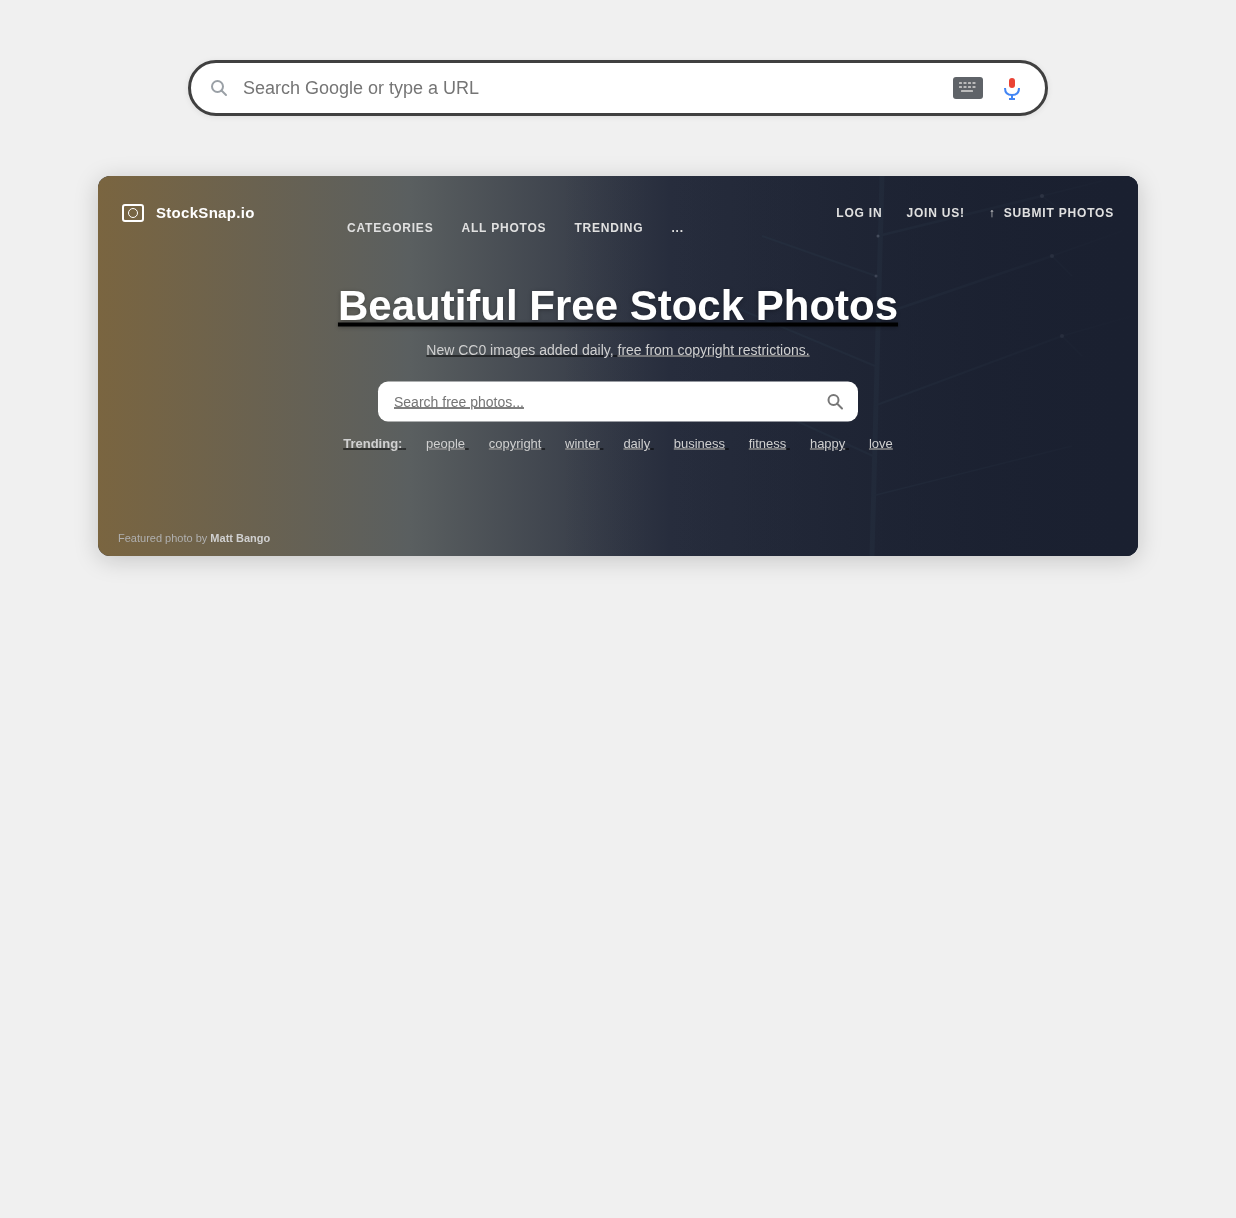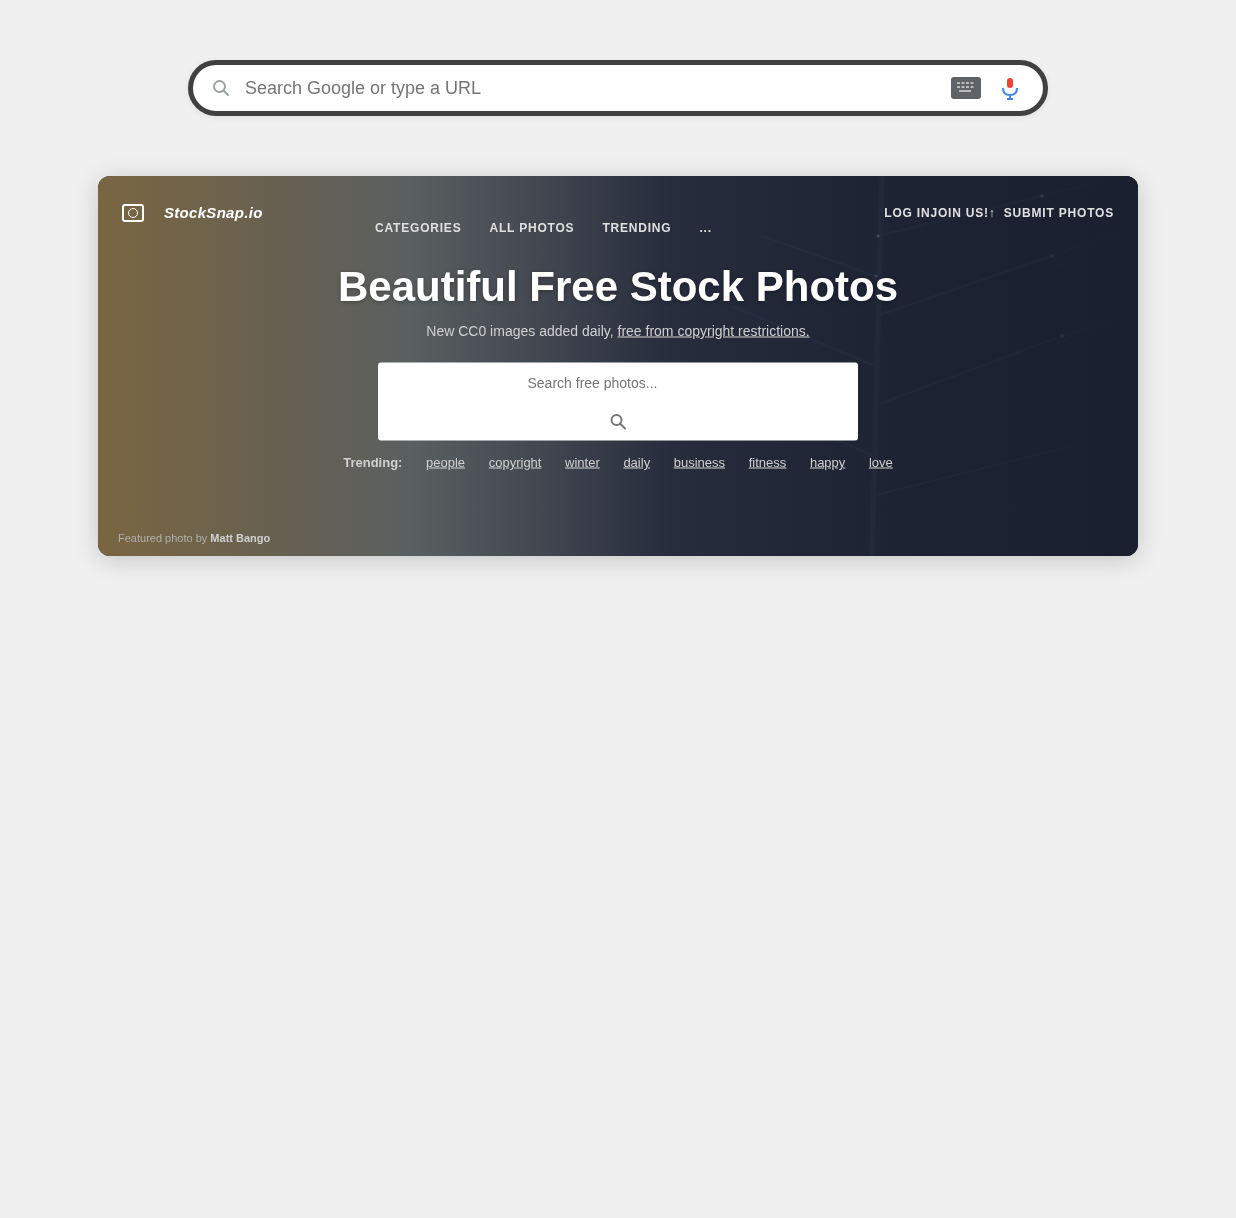--- a/index.html
+++ b/index.html
@@ -12,21 +12,21 @@
       flex-direction: column;
       align-items: center;
       padding: 60px 20px;
     }
 
     
     .browser-search-bar {
       width: 860px;
       max-width: 95%;
       background: #fff;
-      border: 5px solid #404040;
+      border: 3px solid #404040;
       border-radius: 28px;
       display: flex;
       align-items: center;
       padding: 0 18px;
       height: 56px;
       box-shadow: 0 1px 6px rgba(0,0,0,0.08);
       margin-bottom: 60px;
     }
 
     .browser-search-bar .search-icon-wrap {
@@ -96,26 +96,25 @@
       right: 0;
       display: flex;
       align-items: center;
       padding: 14px 24px;
       z-index: 10;
     }
 
     .site-logo {
       display: flex;
       align-items: center;
-      gap: 20px;
+      gap: 12px;
       color: #fff;
       font-size: 15px;
       font-weight: 600;
       letter-spacing: 0.3px;
-      font-style: italic;
     }
 
     .logo-icon {
       width: 22px;
       height: 18px;
       border: 2px solid #fff;
       border-radius: 3px;
       position: relative;
       display: flex;
       align-items: center;
@@ -144,20 +143,21 @@
       font-weight: 600;
       letter-spacing: 0.8px;
       text-transform: uppercase;
       cursor: pointer;
       margin-top: 31px;
     }
 
     .nav-right {
       display: flex;
       align-items: center;
+      gap: 24px;
       margin-left: auto;
     }
 
     .nav-right-link {
       color: #e0e0e0;
       font-size: 12px;
       font-weight: 600;
       letter-spacing: 0.8px;
       text-transform: uppercase;
       cursor: pointer;
@@ -165,20 +165,21 @@
 
     
     .hero-content {
       position: absolute;
       top: 50%;
       left: 50%;
       transform: translate(-50%, -50%);
       text-align: center;
       width: 80%;
       z-index: 10;
+      text-decoration: underline;
     }
 
     .hero-title {
       font-size: 42px;
       font-weight: 700;
       color: #fff;
       margin-bottom: 12px;
       text-shadow: 0 1px 4px rgba(0,0,0,0.3);
       white-space: nowrap;
     }
@@ -191,25 +192,24 @@
 
     .hero-subtitle a {
       color: #d0d0d0;
       text-decoration: underline;
     }
 
     .hero-search {
       display: flex;
       align-items: center;
       background: #fff;
-      border-radius: 3px;
+      border-radius: 10px;
       overflow: hidden;
       width: 480px;
       margin: 0 auto 14px;
-      flex-direction: column;
     }
 
     .hero-search input {
       flex: 1;
       border: none;
       outline: none;
       padding: 12px 16px;
       font-size: 14px;
       color: #555;
       background: transparent;

